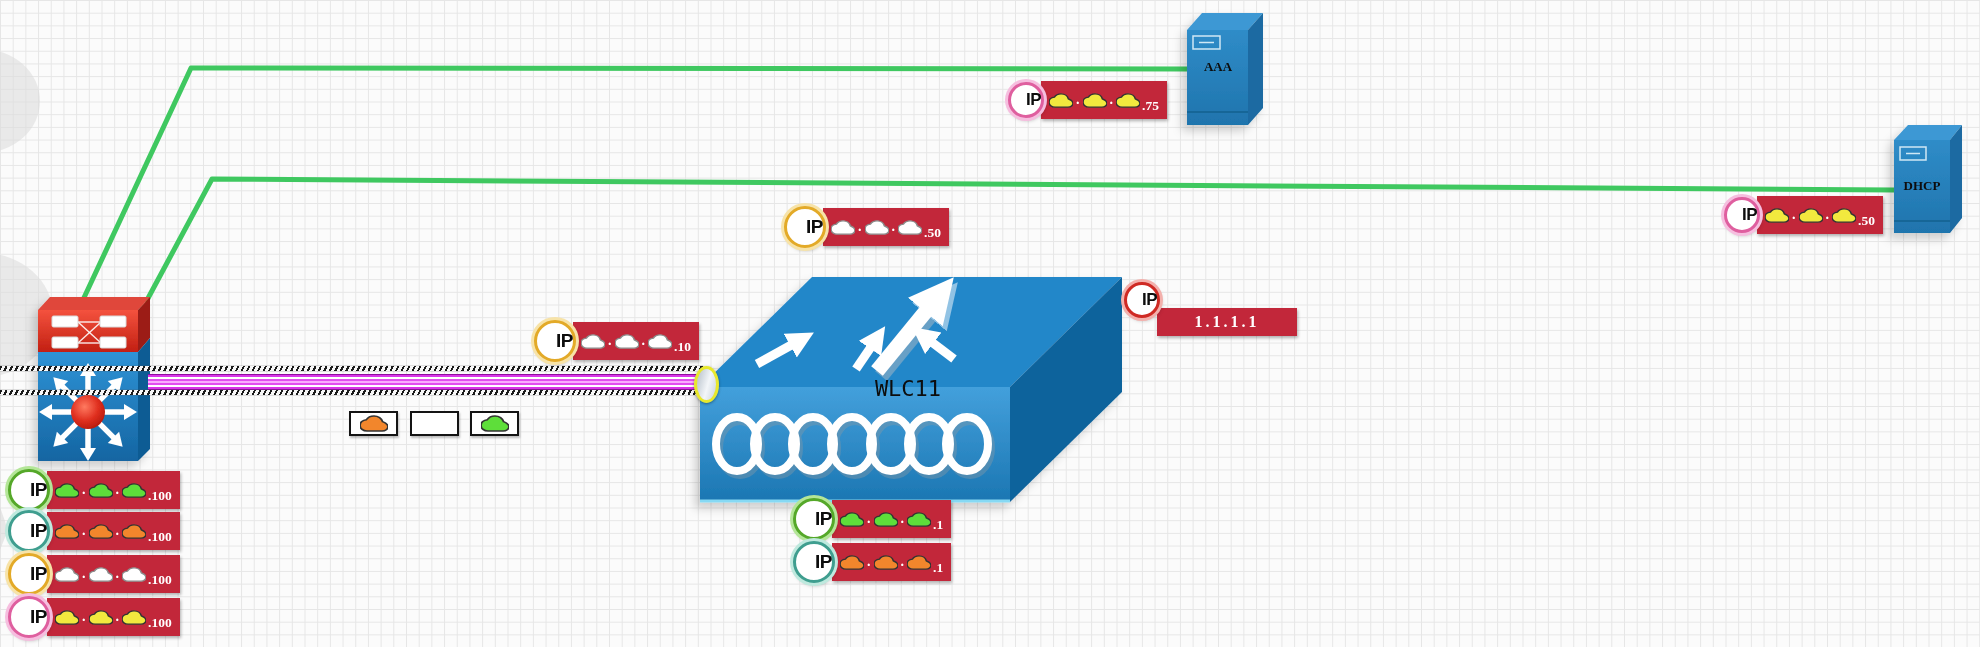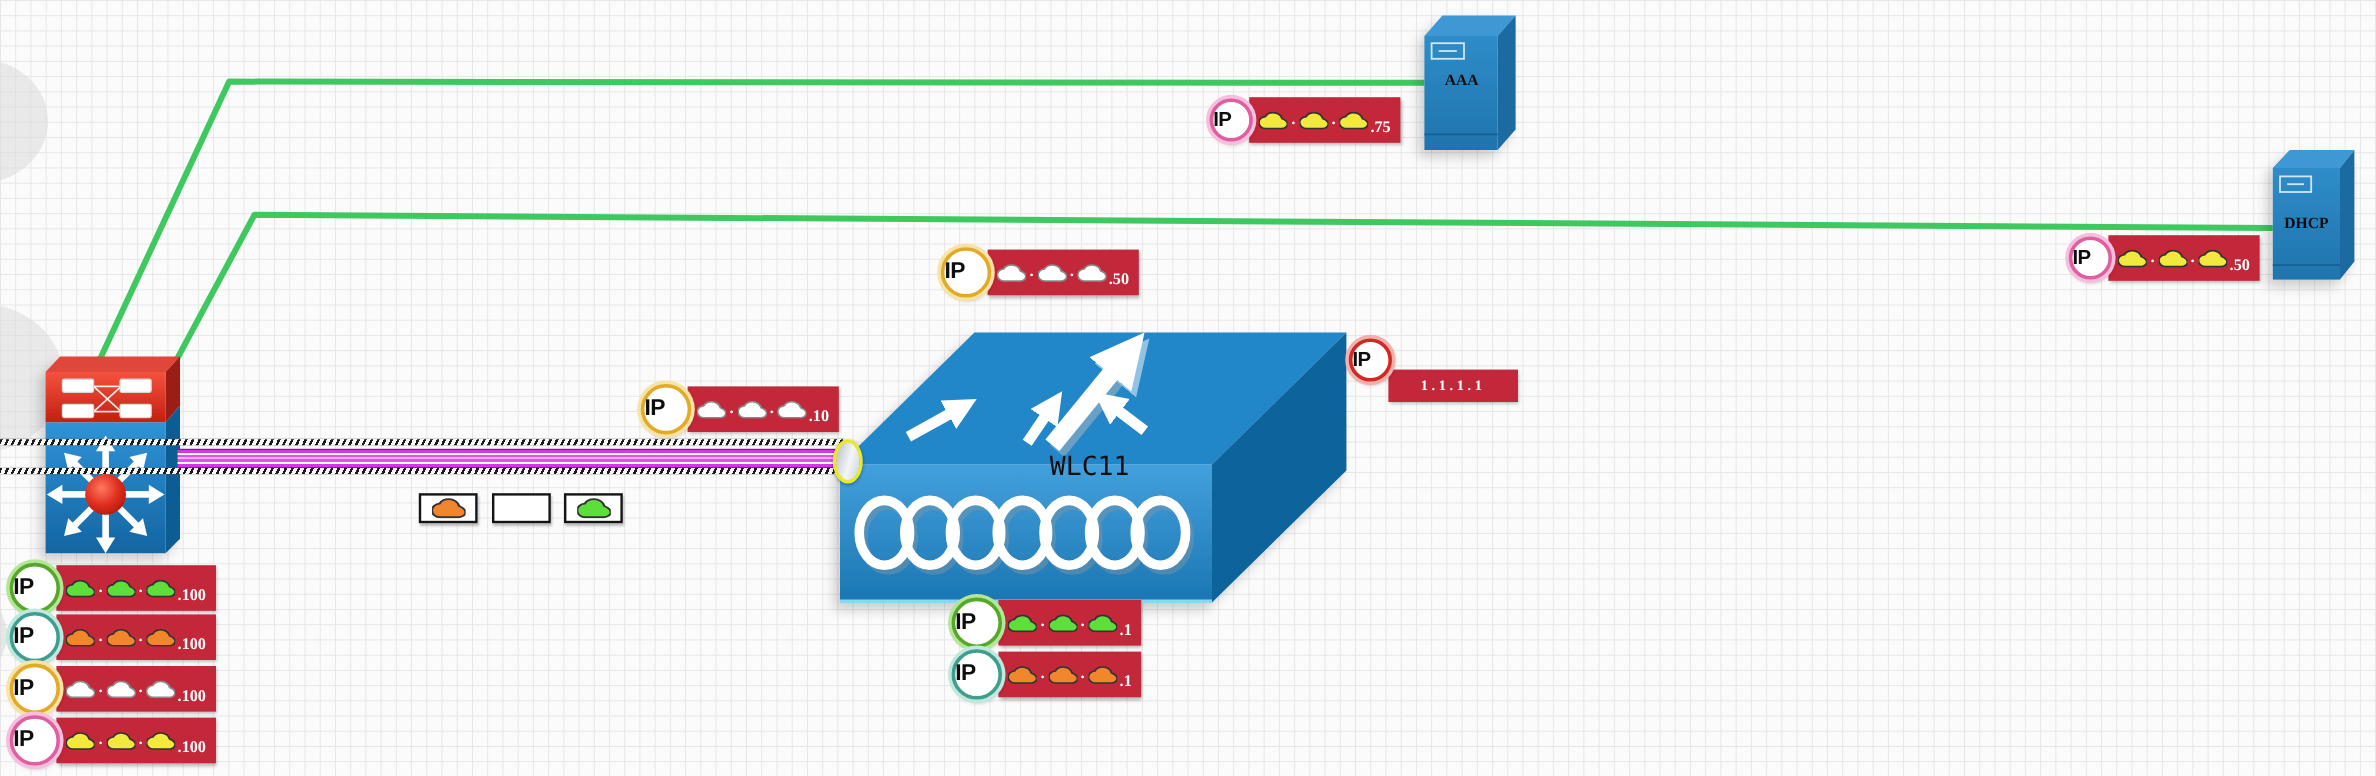--- a/index.html
+++ b/index.html
@@ -25,32 +25,32 @@
   .tunnel-cap{position:absolute;width:19px;height:31px;border-radius:50%;
     border:3px solid #e8e82c;z-index:4;
     background:linear-gradient(105deg,#b4bec8 0%,#f3f6f9 55%,#c9d3dc 100%);
     box-shadow:0 1px 3px rgba(0,0,0,.4);}
 
   
   .ip-label{position:absolute;display:flex;align-items:center;z-index:6;}
   .ip-badge{width:36px;height:36px;border-radius:50%;background:#fff;flex:none;
     border:3.5px solid var(--ring,#888);
     box-shadow:0 0 0 3px var(--ring-light,#ddd),1px 2px 4px rgba(0,0,0,.35);
-    display:flex;align-items:center;justify-content:flex-start;
+    display:flex;align-items:center;justify-content:flex-end;
     font-family:"Liberation Sans",sans-serif;font-weight:800;font-size:17px;
     color:#0d0d0d;letter-spacing:-.5px;z-index:2;box-sizing:border-box;}
   .ip-label.lg .ip-badge{width:42px;height:42px;font-size:19px;}
   .ip-box{background:#c2273a;color:#fff;display:flex;align-items:center;
     padding:5px 8px;margin-left:-3px;min-height:17px;
     font-family:"Liberation Serif",serif;font-weight:bold;font-size:13.5px;
     box-shadow:1px 2px 3px rgba(0,0,0,.3);}
   .ip-box .dot{margin:0 3px;font-size:14px;}
   .ip-box .octet{margin-left:2px;white-space:nowrap;margin-top:12px;}
   .ip-box.text-only{justify-content:center;min-width:88px;letter-spacing:3px;
-    font-size:12px;padding:5px 10px;margin-top:44px;}
+    font-size:16px;padding:5px 26px;margin-top:44px;}
   .cloud-icon{display:block;}
 
   
   .legend-box{position:absolute;width:45px;height:21px;background:#fff;
     border:2px solid #141414;display:flex;align-items:center;justify-content:center;
     box-shadow:1px 2px 2px rgba(0,0,0,.25);z-index:6;}
 </style>
 </head>
 <body>
 

